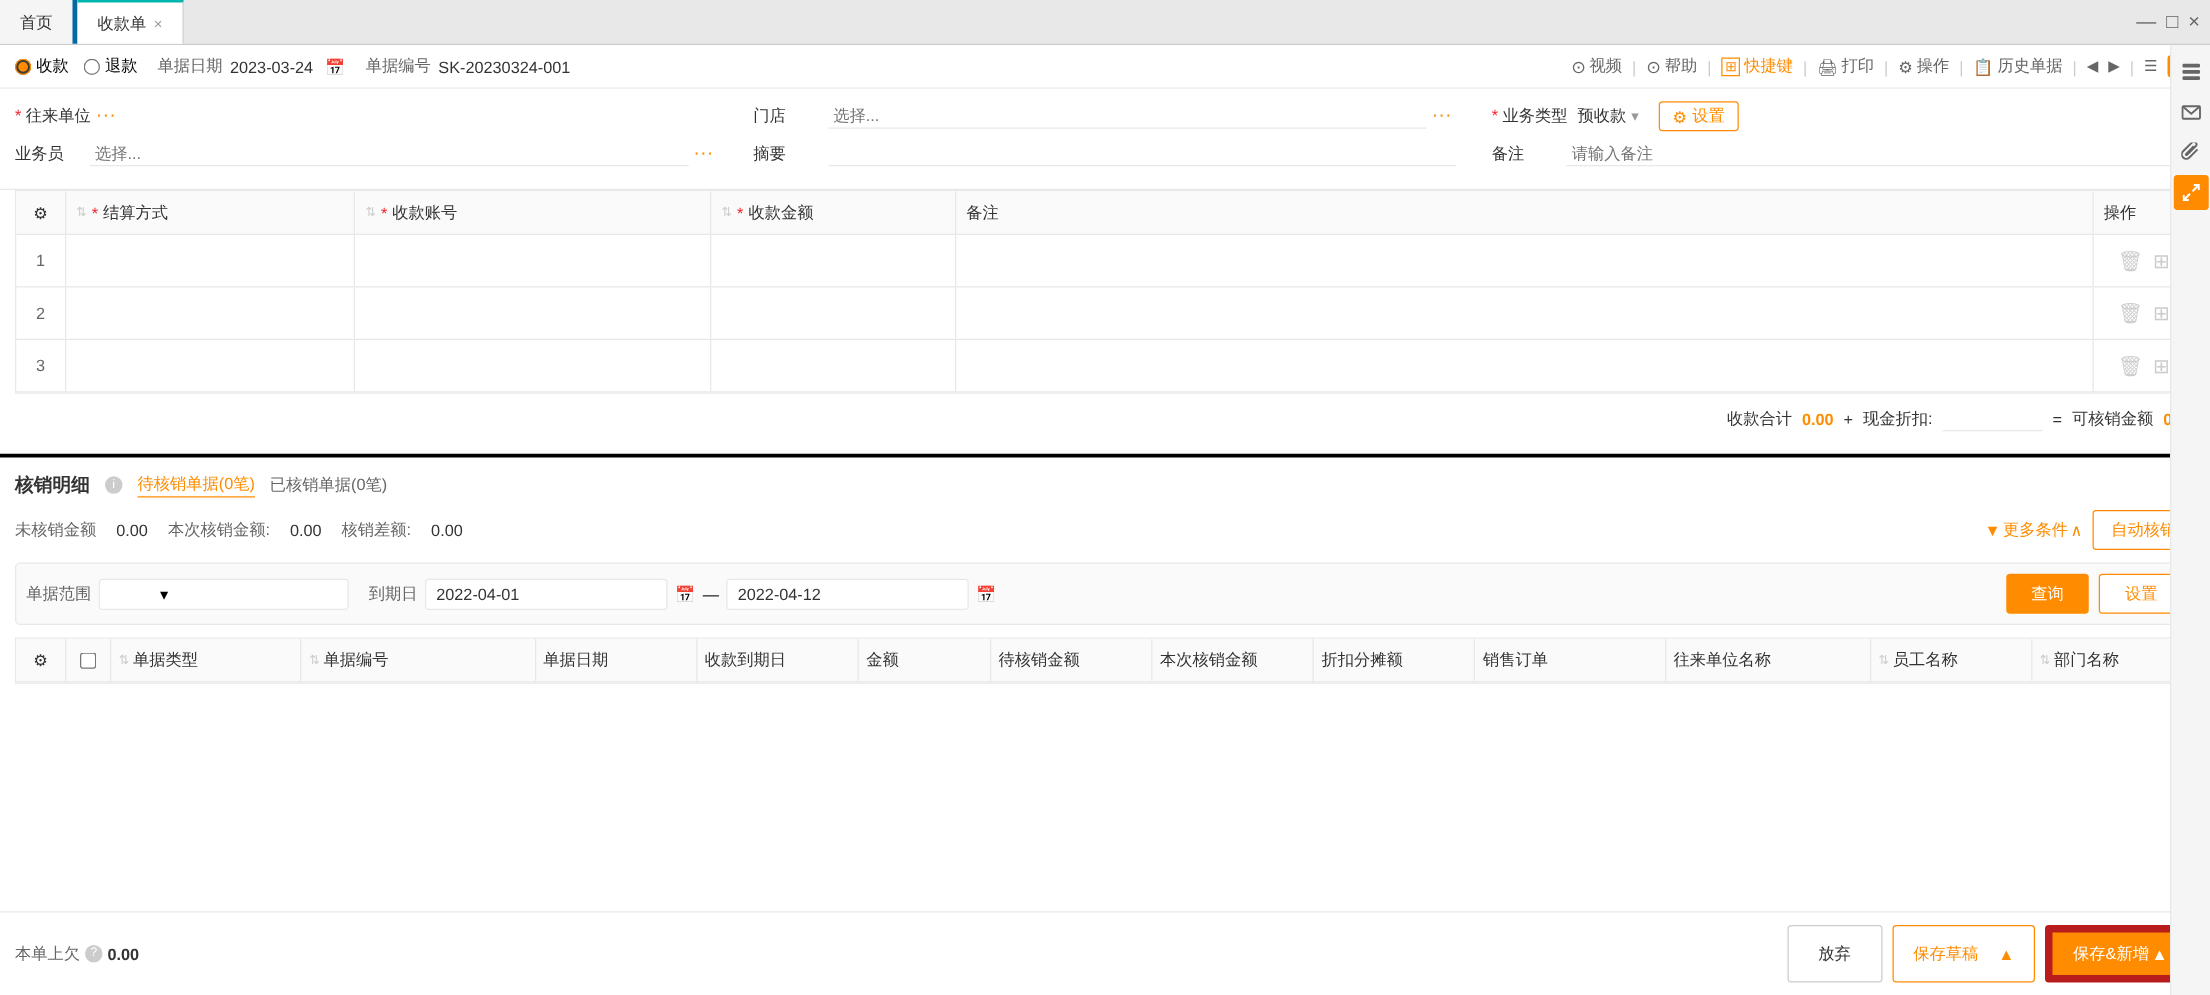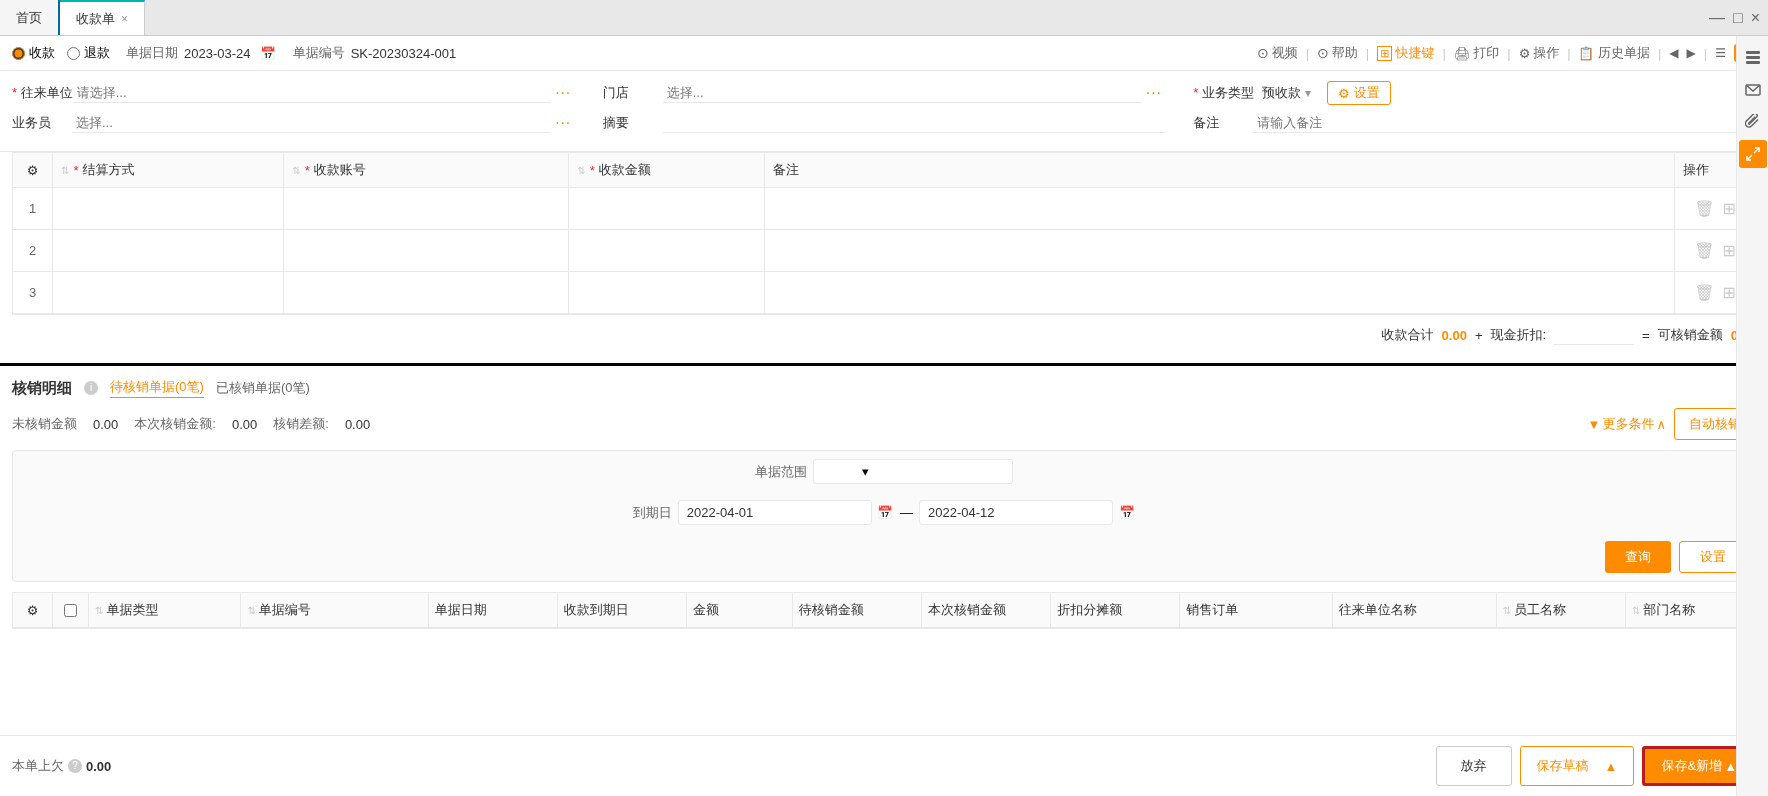--- a/index.html
+++ b/index.html
@@ -7,21 +7,21 @@
 
     
     .tab-bar {
       display: flex; align-items: center;
       background: #e8e8e8; height: 36px;
       border-bottom: 1px solid #ccc;
     }
     .tab-home {
       background: #f5f5f5; padding: 0 16px; height: 100%;
       display: flex; align-items: center; color: #333;
-      border-right: 2px solid #0369a1; cursor: pointer;
+      border-right: 4px solid #0369a1; cursor: pointer;
     }
     .tab-active {
       background: #fff; padding: 0 16px; height: 100%;
       display: flex; align-items: center; color: #333;
       border-right: 1px solid #ccc; cursor: pointer;
       border-top: 2px solid #00b5ad;
     }
     .tab-close {
       margin-left: 6px; color: #999; cursor: pointer; font-size: 12px;
     }
@@ -161,21 +161,21 @@
     .writeoff-tab {
       color: #ff8c00; font-size: 13px; cursor: pointer; border-bottom: 1px solid #ff8c00; padding-bottom: 1px;
     }
     .writeoff-tab-inactive { color: #666; font-size: 13px; cursor: pointer; }
     .writeoff-stats {
       display: flex; align-items: center; gap: 16px; margin-bottom: 10px; color: #666;
     }
     .writeoff-stats .val { color: #333; }
     .filter-row {
       display: flex; align-items: center; gap: 16px; margin-bottom: 10px; padding: 8px;
-      border: 1px solid #e8e8e8; border-radius: 4px; background: #fafafa; flex-direction: column;
+      border: 1px solid #e8e8e8; border-radius: 4px; background: #fafafa;
     }
     .filter-field { display: flex; align-items: center; gap: 6px; }
     .filter-label { color: #666; white-space: nowrap; }
     .filter-select {
       border: 1px solid #e8e8e8; background: #fff; padding: 4px 8px;
       border-radius: 3px; display: flex; align-items: center; gap: 40px; cursor: pointer;
       min-width: 200px;
     }
     .date-input {
       border: 1px solid #e8e8e8; background: #fff; padding: 4px 8px;
@@ -237,21 +237,21 @@
     .btn-abandon {
       background: #fff; border: 1px solid #ccc; color: #333;
       padding: 8px 24px; border-radius: 3px; cursor: pointer; font-size: 13px;
     }
     .btn-save-draft {
       background: #fff; border: 1px solid #ff8c00; color: #ff8c00;
       padding: 8px 16px; border-radius: 3px; cursor: pointer; font-size: 13px;
       display: flex; align-items: center; gap: 16px;
     }
     .btn-save-new {
-      background: #ff8c00; border: 3px solid #b91c1c; color: #fff;
+      background: #ff8c00; border: 6px solid #b91c1c; color: #fff;
       padding: 8px 16px; border-radius: 3px; cursor: pointer; font-size: 13px;
       display: flex; align-items: center; gap: 2px; text-align: right;
     }
 
     
     .right-sidebar {
       position: fixed; right: 0; top: 36px;
       width: 32px; height: calc(796px - 36px);
       background: #f5f5f5; border-left: 1px solid #e8e8e8;
       display: flex; flex-direction: column; align-items: center;
@@ -342,21 +342,20 @@
     </div>
   </div>
 
   <div class="form-section">
     <div class="form-row">
       <div class="form-field" style="flex: 2;">
         <span class="form-label">
           <span style="color:#f5222d;">*</span>
           <span>往来单位</span>
         </span>
-        <input class="form-input" type="text" style="color: rgb(204, 204, 204);" placeholder="请选择...">
         <span class="ellipsis-btn">···</span>
       </div>
       <div class="form-field" style="flex: 2; margin-left: 24px;">
         <span class="form-label">门店</span>
         <input class="form-input" type="text" style="color: rgb(204, 204, 204);" placeholder="选择...">
         <span class="ellipsis-btn">···</span>
       </div>
       <div class="form-field" style="flex: 2; margin-left: 24px;">
         <span class="form-label">
           <span style="color:#f5222d;">*</span>

